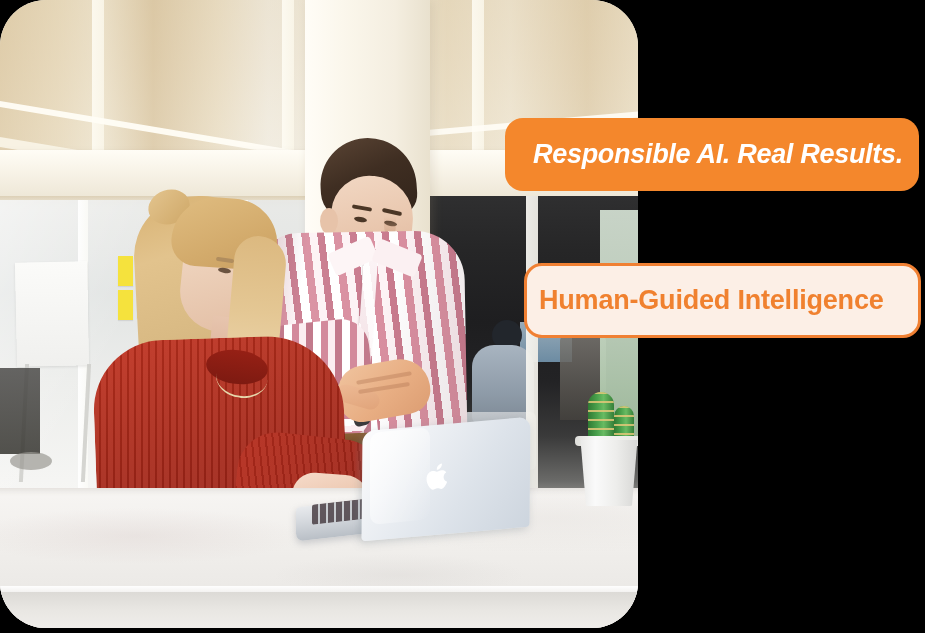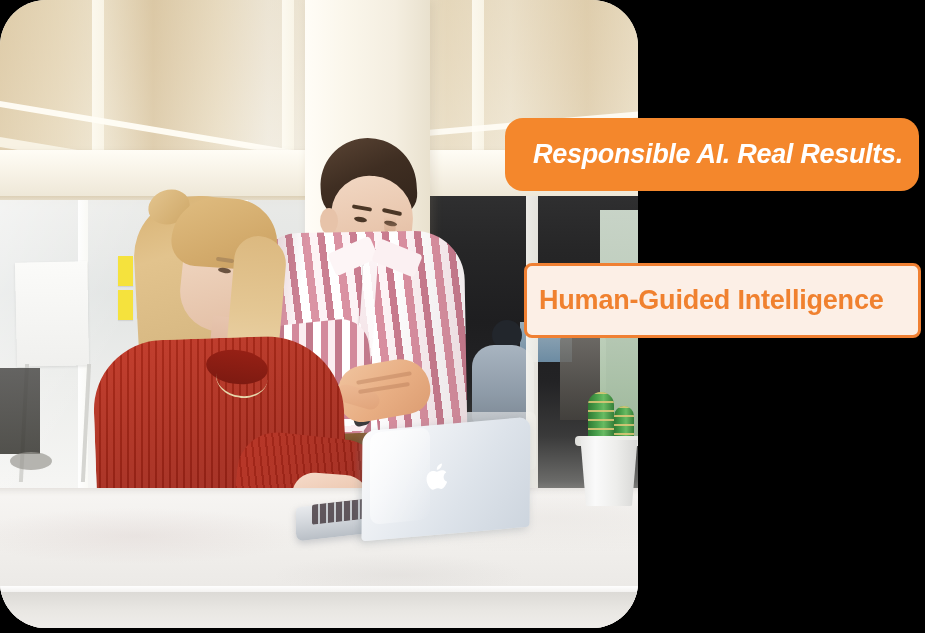--- a/index.html
+++ b/index.html
@@ -700,21 +700,21 @@
     color: #ffffff;
     font-size: 27px;
     font-weight: 700;
     letter-spacing: -0.3px;
   }
   .badge-outline {
     left: 524px;
     top: 263px;
     width: 397px;
     height: 75px;
-    border-radius: 8px;
+    border-radius: 18px;
     background: #FCEFE6;
     border: 3px solid #F08033;
     padding-left: 12px;
   }
   .badge-outline .badge-text {
     color: #F0812F;
     font-size: 27px;
     font-weight: 700;
     letter-spacing: -0.2px;
   }

